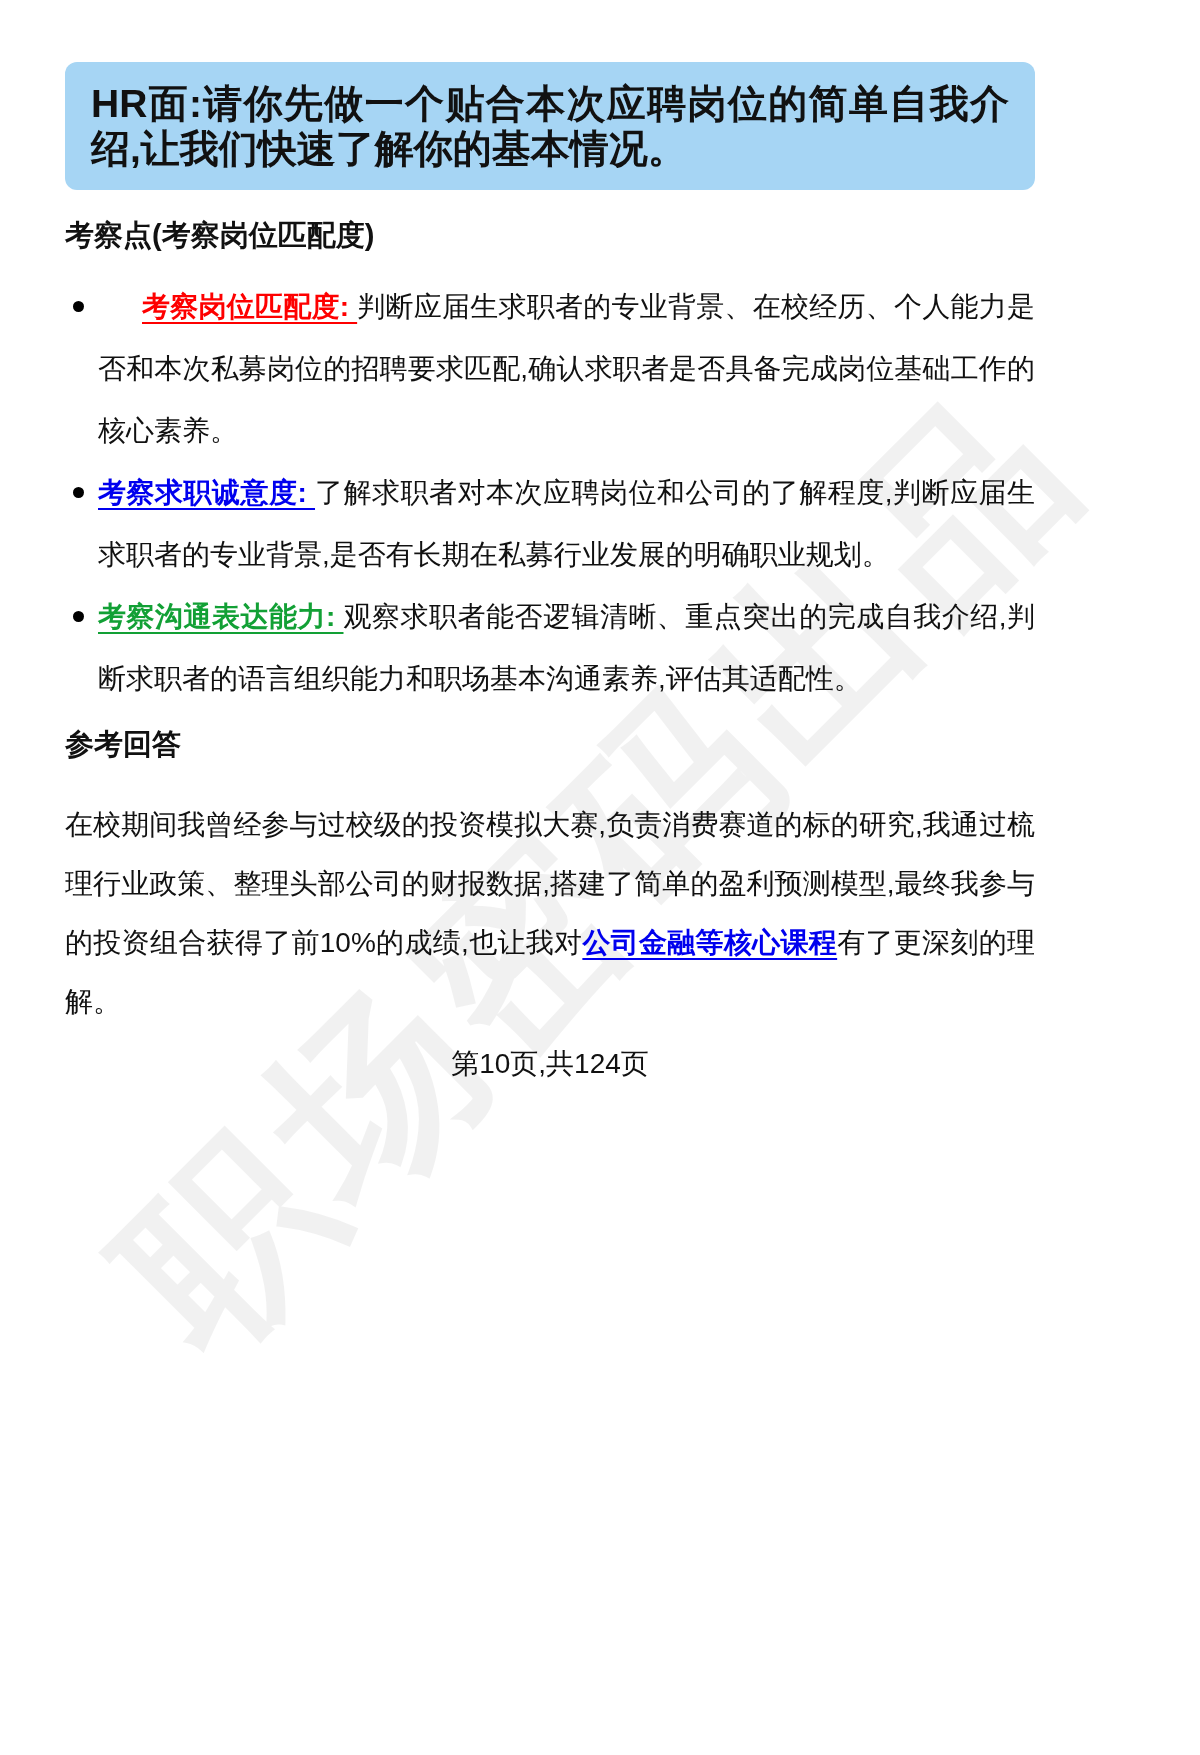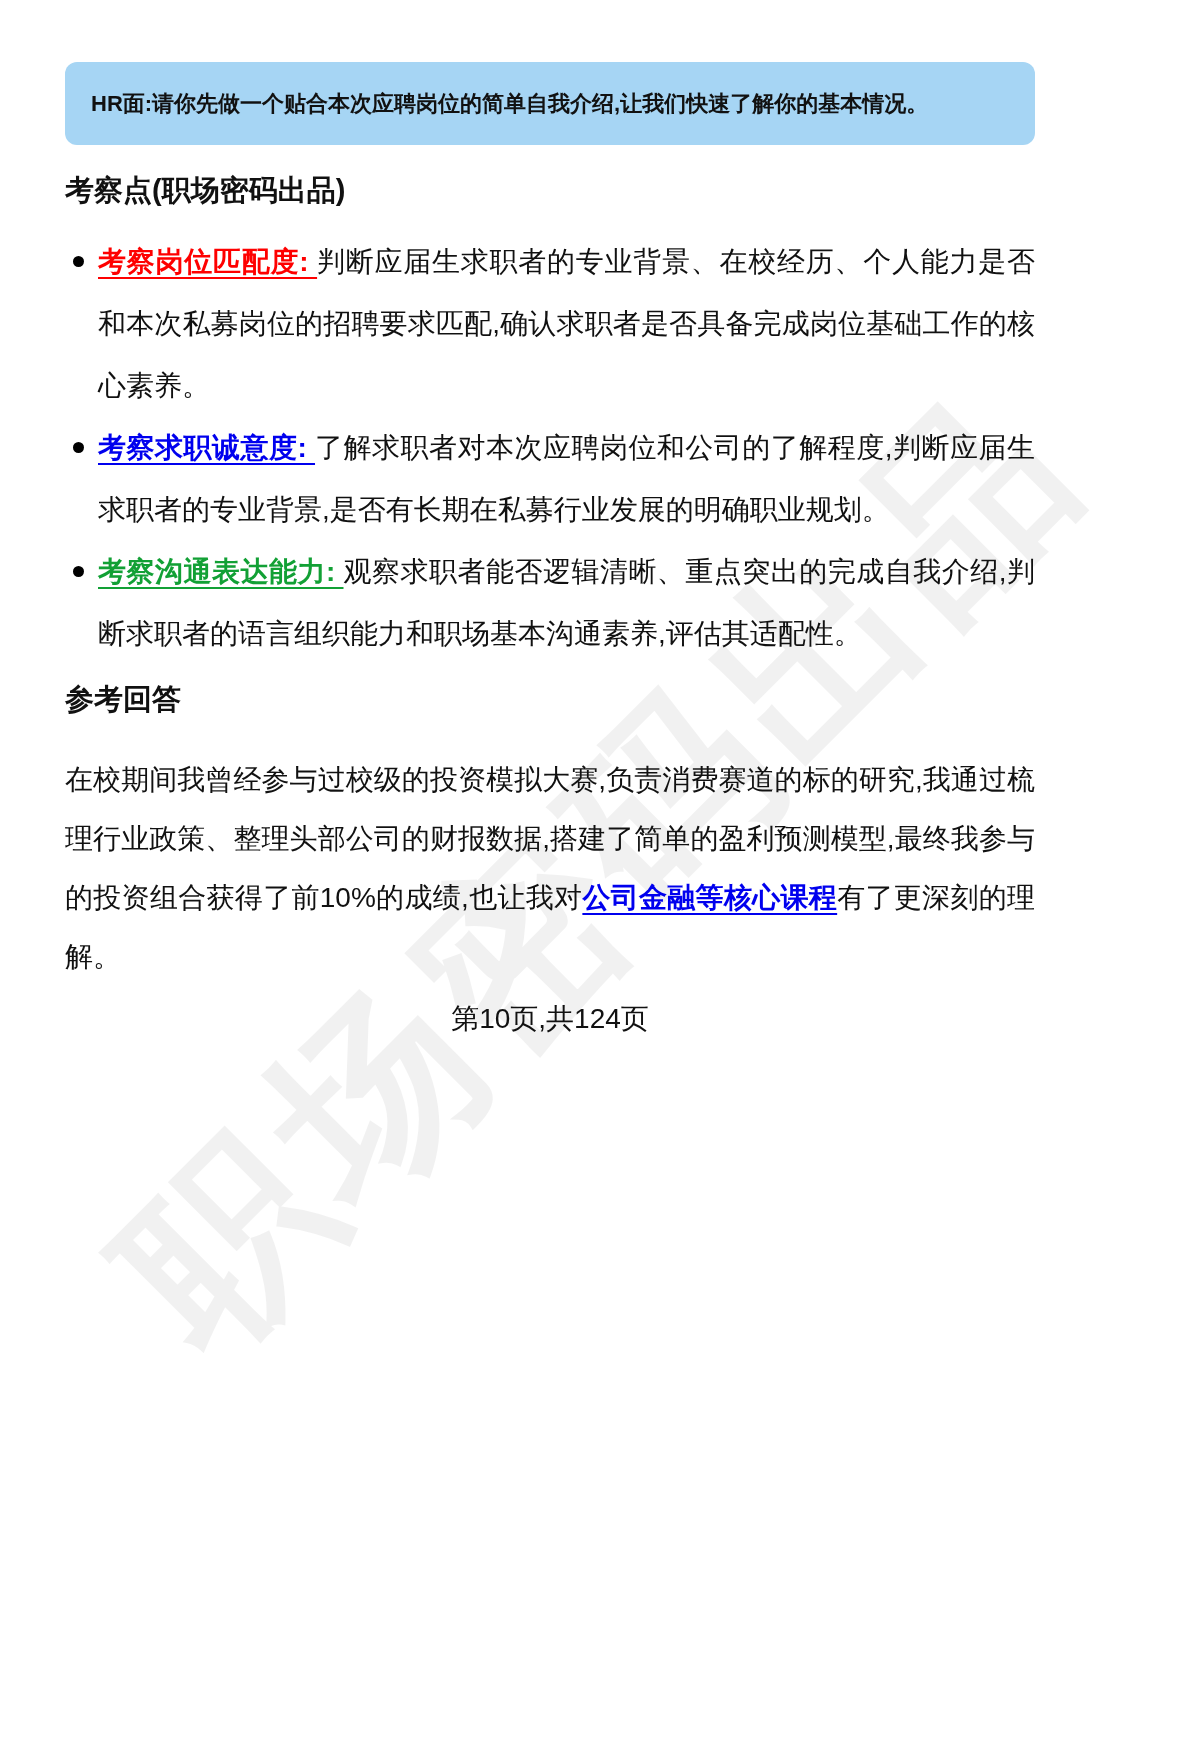--- a/index.html
+++ b/index.html
@@ -25,21 +25,21 @@
     user-select:none;
   }
   .page{
     position:relative;z-index:1;
     padding:62px 165px 20px 65px;
   }
   .question-box{
     background:var(--highlight-box-bg);
     border-radius:12px;
     padding:19px 26px;
-    font-weight:700;font-size:22px;line-height:45px;
+    font-weight:700;font-size:39px;line-height:45px;
     text-align:justify;
   }
   h2.section-heading{
     font-size:29px;font-weight:700;line-height:36px;
     margin-top:27px;
   }
   h2.answer-heading{margin-top:16px;}
   ul.points-list{
     list-style:none;
     margin-top:23px;
@@ -54,42 +54,42 @@
     content:"";
     position:absolute;left:8px;top:25px;
     width:11px;height:11px;border-radius:50%;background:#000;
   }
   p.answer-paragraph{
     margin-top:33px;
     line-height:59px;
     text-align:justify;
   }
   p.first-paragraph{margin-top:38px;}
-  .seg-red{color:var(--red);font-weight:700;text-decoration:underline;text-decoration-thickness:2px;text-underline-offset:6px;}
+  .seg-red{color:var(--red);font-weight:700;text-decoration:underline;text-decoration-thickness:2px;text-underline-offset:6px;margin-left:44px;}
   .seg-blue{color:var(--blue);font-weight:700;text-decoration:underline;text-decoration-thickness:2px;text-underline-offset:6px;margin-top:20px;}
   .seg-green{color:var(--green);font-weight:700;text-decoration:underline;text-decoration-thickness:2px;text-underline-offset:6px;}
   .seg-normal{color:var(--ink);}
   .page-footer{
     margin-top:16px;
     text-align:center;
     font-size:28px;line-height:34px;
   }
 </style>
 </head>
 <body>
 
 <div class="watermark">职场密码出品</div>
 
 <div class="page">
 
   <div class="question-box">
     <span>HR面:请你先做一个贴合本次应聘岗位的简单自我介绍,让我们快速了解你的基本情况。</span>
   </div>
 
-  <h2 class="section-heading">考察点(职场密码出品)</h2>
+  <h2 class="section-heading">考察点(考察岗位匹配度)</h2>
 
   <ul class="points-list">
     <li><span class="seg-red">考察岗位匹配度: </span><span class="seg-normal">判断应届生求职者的专业背景、在校经历、个人能力是否和本次私募岗位的招聘要求匹配,确认求职者是否具备完成岗位基础工作的核心素养。</span></li>
     <li><span class="seg-blue">考察求职诚意度: </span><span class="seg-normal">了解求职者对本次应聘岗位和公司的了解程度,判断应届生求职者的专业背景,是否有长期在私募行业发展的明确职业规划。</span></li>
     <li><span class="seg-green">考察沟通表达能力: </span><span class="seg-normal">观察求职者能否逻辑清晰、重点突出的完成自我介绍,判断求职者的语言组织能力和职场基本沟通素养,评估其适配性。</span></li>
   </ul>
 
   <h2 class="section-heading answer-heading">参考回答</h2>
 
   <p class="answer-paragraph"><span class="seg-normal">在校期间我曾经参与过校级的投资模拟大赛,负责消费赛道的标的研究,我通过梳理行业政策、整理头部公司的财报数据,搭建了简单的盈利预测模型,最终我参与的投资组合获得了前10%的成绩,也让我对</span><span class="seg-blue">公司金融等核心课程</span><span class="seg-normal">有了更深刻的理解。</span></p>

